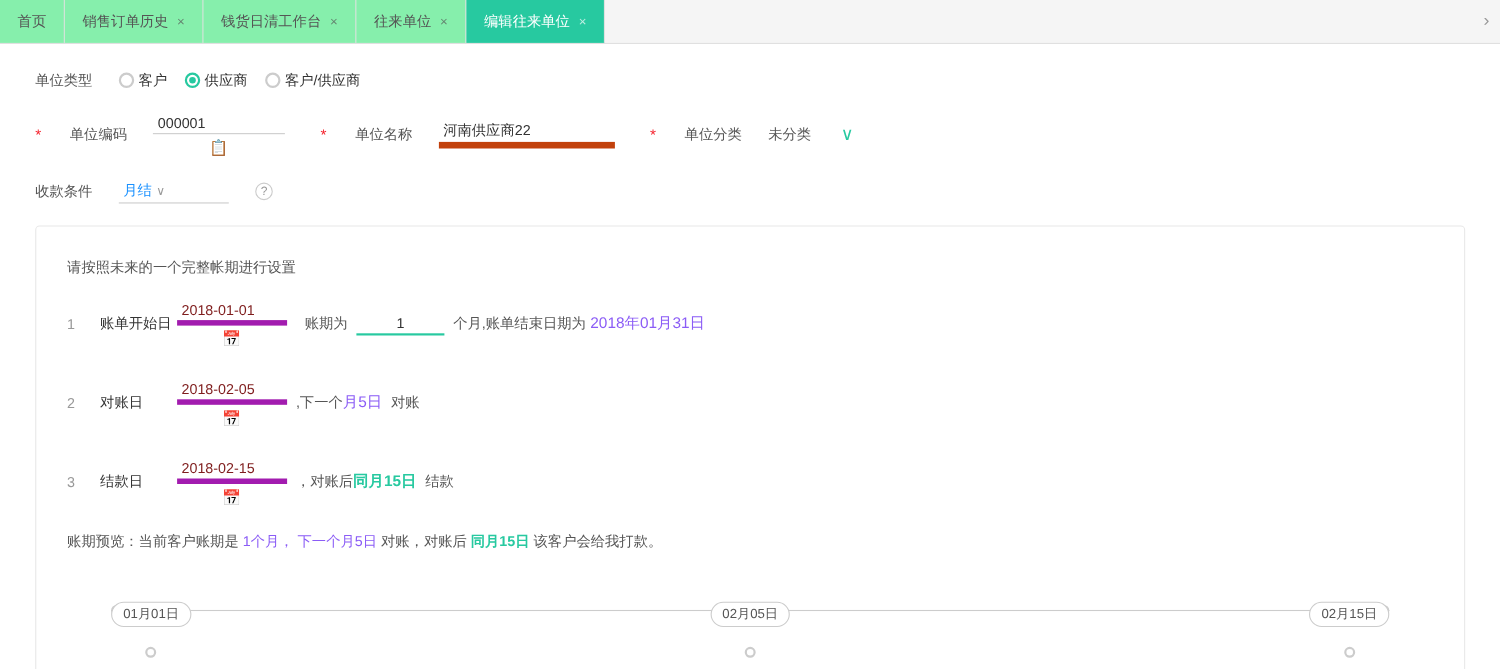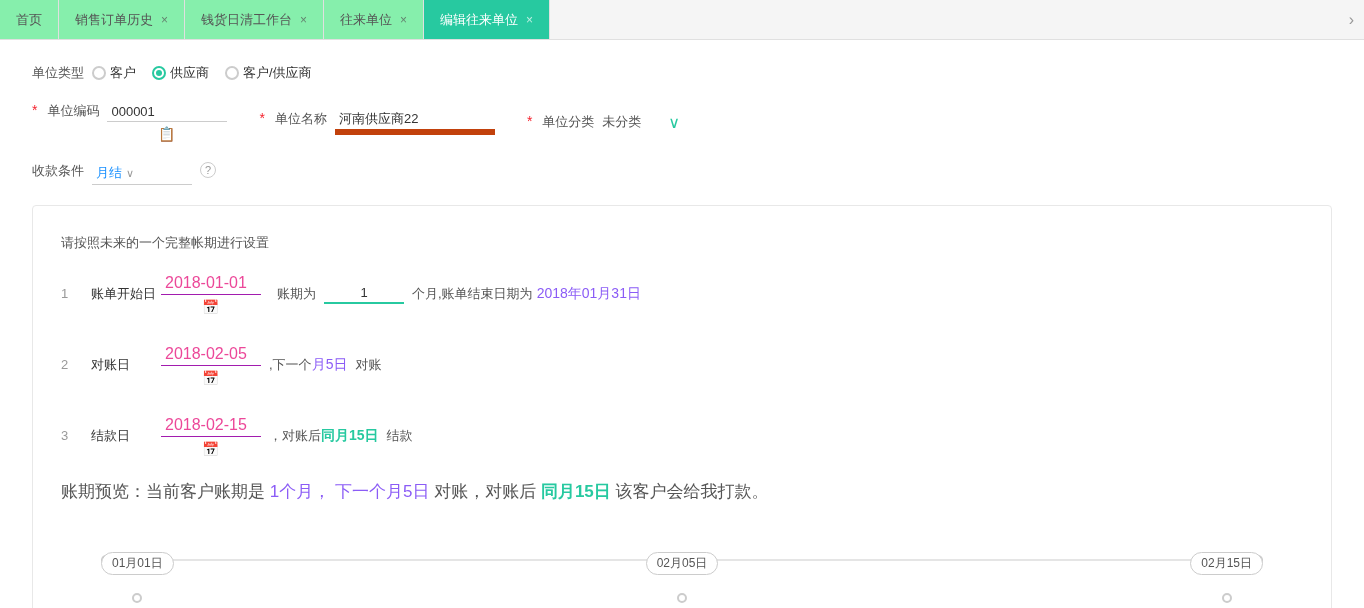--- a/index.html
+++ b/index.html
@@ -30,21 +30,21 @@
     
     .main-content {
       background: #fff; padding: 24px 32px; min-height: calc(100vh - 40px);
     }
 
     
     .form-row {
       display: flex; align-items: center; margin-bottom: 20px; gap: 32px;
     }
     .form-group {
-      display: flex; gap: 8px;
+      display: flex; align-items: center; gap: 24px;
     }
     .form-label { color: #555; font-size: 13px; white-space: nowrap; }
     .required-star { color: #f5222d; margin-right: 2px; }
 
     
     .radio-group { display: flex; align-items: center; gap: 16px; }
     .radio-item { display: flex; align-items: center; gap: 4px; cursor: pointer; font-size: 13px; }
     .radio-circle {
       width: 14px; height: 14px; border-radius: 50%;
       border: 2px solid #ccc; background: #fff;
@@ -86,36 +86,36 @@
     }
     .panel-hint { font-size: 13px; color: #555; margin-bottom: 20px; }
     .period-row {
       display: flex; align-items: center; margin-bottom: 28px; gap: 0;
     }
     .period-num {
       width: 30px; color: #999; font-size: 13px; flex-shrink: 0;
     }
     .period-field-label { width: 70px; font-size: 13px; color: #333; flex-shrink: 0; }
     .period-date-input {
-      border: none; border-bottom: 1px solid #a21caf; outline: none;
-      padding: 2px 4px; font-size: 16px; color: #ec4899; background: transparent;
+      border: none; border-bottom: 5px solid #a21caf; outline: none;
+      padding: 2px 4px; font-size: 13px; color: #7f1d1d; background: transparent;
       width: 100px;
     }
     .period-desc { font-size: 13px; color: #555; margin-left: 8px; }
     .period-number-input {
       border: none; border-bottom: 2px solid #27c9a0; outline: none;
       padding: 2px 4px; font-size: 13px; color: #333; background: transparent;
       width: 80px; text-align: center;
     }
     .highlight-orange { color: #8b5cf6; font-weight: 500; }
     .highlight-teal { color: #27c9a0; font-weight: 700; }
 
     
     .preview-section { margin-top: 20px; }
-    .preview-text { font-size: 17px; color: #555; margin-bottom: 24px; line-height: 1.8; }
+    .preview-text { font-size: 13px; color: #555; margin-bottom: 24px; line-height: 1.8; }
 
     
     .timeline-wrapper { position: relative; padding: 20px 0 30px; }
     .timeline-line {
       position: absolute; top: 50%; left: 40px; right: 40px;
       height: 1px; background: #ccc; transform: translateY(-50%);
       top: 28px;
     }
     .timeline-dots {
       display: flex; justify-content: space-between;

